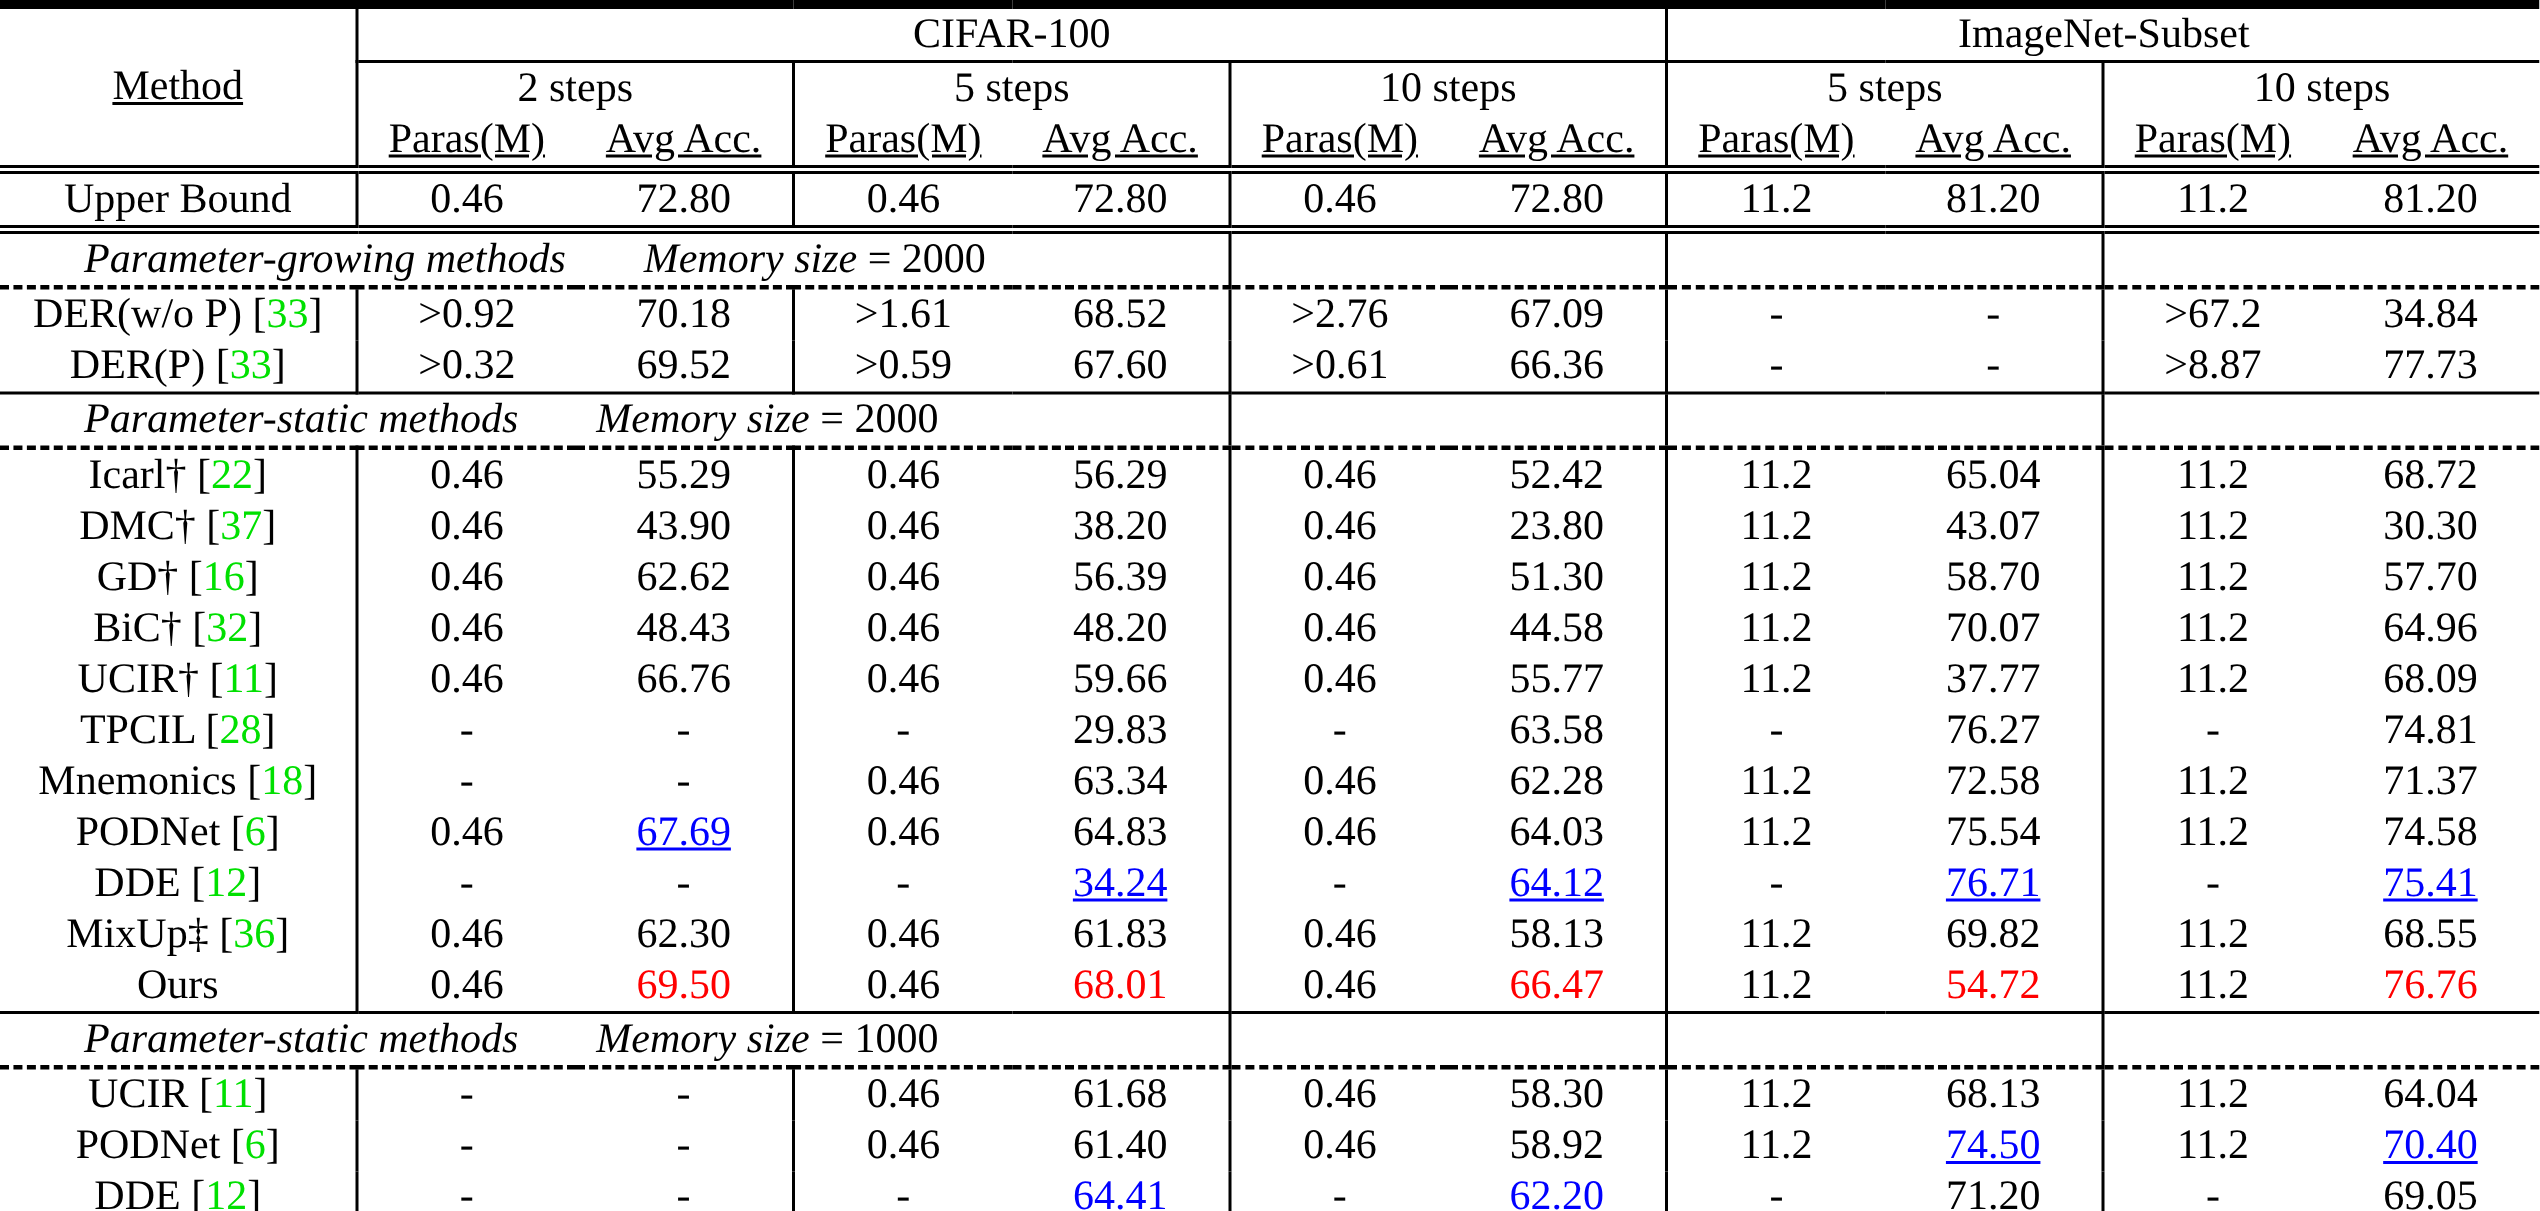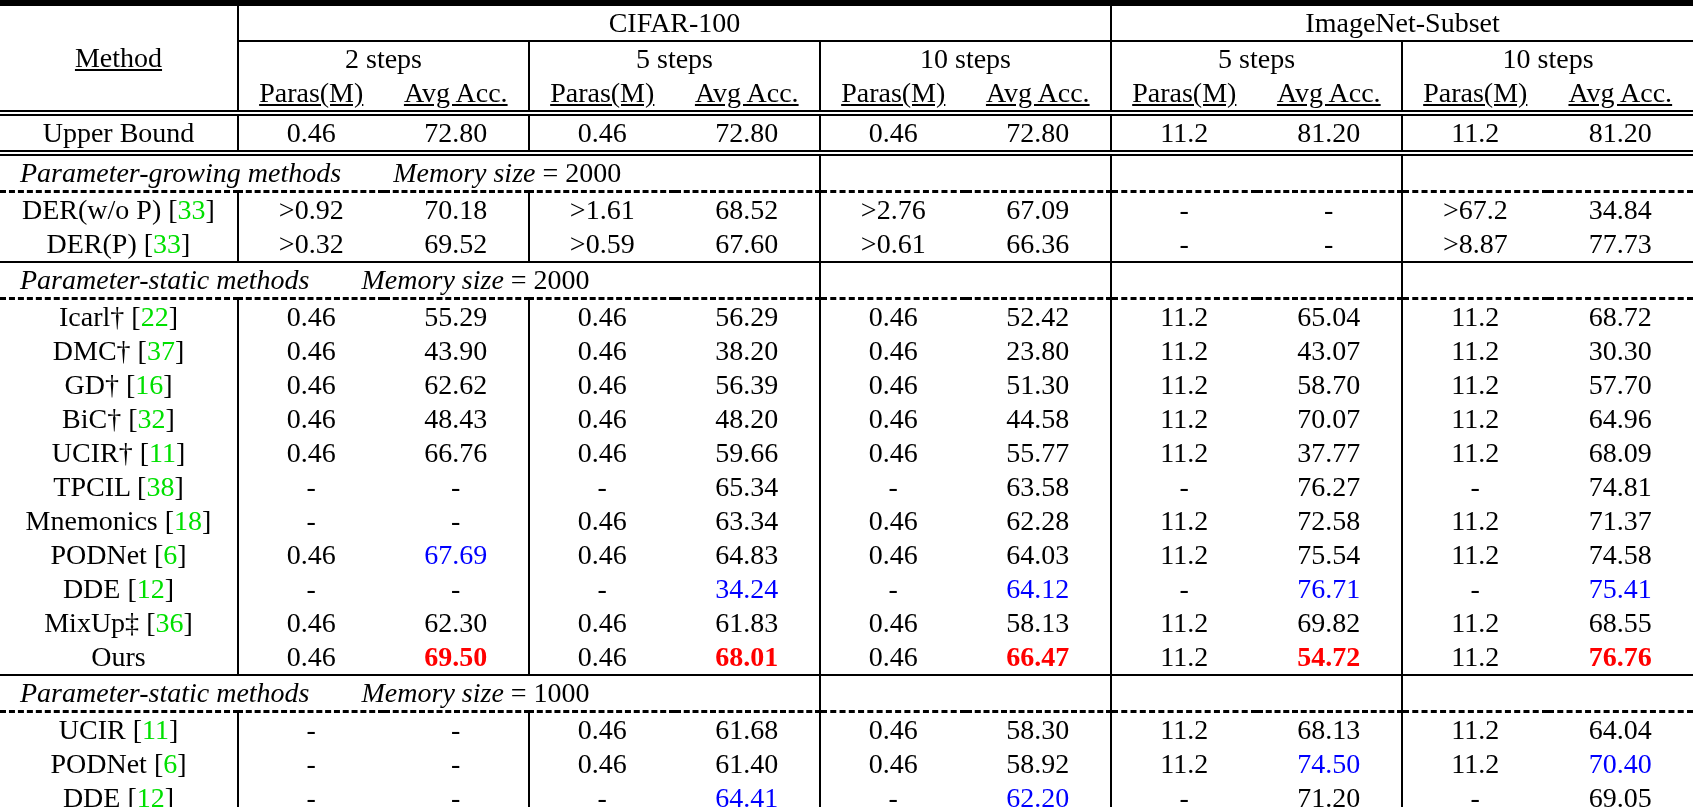--- a/index.html
+++ b/index.html
@@ -26,26 +26,26 @@
     white-space:nowrap;
     overflow:hidden;
   }
   thead th{height:29px;}
   .gb{border-right:2px solid var(--ink);}
   .dataset{border-bottom:2px solid var(--ink);}
   .method-th,.sub-row th{border-bottom:6px double var(--ink);text-decoration:underline;}
   tr.rule-double td{border-bottom:6px double var(--ink);font-family:Liberation Serif, serif;}
   tr.rule-solid td{border-bottom:2px solid var(--ink);}
   tr.section td{border-bottom:3px dashed var(--ink);}
-  .sec-td{text-align:left;font-style:italic;padding-left:20px;}
+  .sec-td{text-align:left;font-style:italic;padding-left:56px;}
   .sec-mem{margin-left:52px;}
   .sec-val{font-style:normal;}
   .cite{color:var(--green);cursor:pointer;}
-  .hl-blue{color:var(--blue);}
-  .hl-red{color:var(--red);font-weight:bold;}
+  .hl-blue{color:var(--blue);text-decoration:underline;}
+  .hl-red{color:var(--red);font-weight:normal;}
 </style>
 </head>
 <body>
 
 <table>
   <colgroup>
     <col class="c-method">
     <col class="c-data">
       <col class="c-data">
       <col class="c-data">
@@ -194,25 +194,25 @@
         <td>0.46</td>
         <td class="gb">59.66</td>
         <td>0.46</td>
         <td class="gb">55.77</td>
         <td>11.2</td>
         <td class="gb">37.77</td>
         <td>11.2</td>
         <td>68.09</td>
       </tr>
       <tr>
-        <td class="method gb"><span>TPCIL</span> [<span class="cite">38</span>]</td>
-        <td>-</td>
-        <td class="gb">-</td>
-        <td>-</td>
-        <td class="gb">65.34</td>
+        <td class="method gb"><span>TPCIL</span> [<span class="cite">28</span>]</td>
+        <td>-</td>
+        <td class="gb">-</td>
+        <td>-</td>
+        <td class="gb">29.83</td>
         <td>-</td>
         <td class="gb">63.58</td>
         <td>-</td>
         <td class="gb">76.27</td>
         <td>-</td>
         <td>74.81</td>
       </tr>
       <tr>
         <td class="method gb"><span>Mnemonics</span> [<span class="cite">18</span>]</td>
         <td>-</td>

